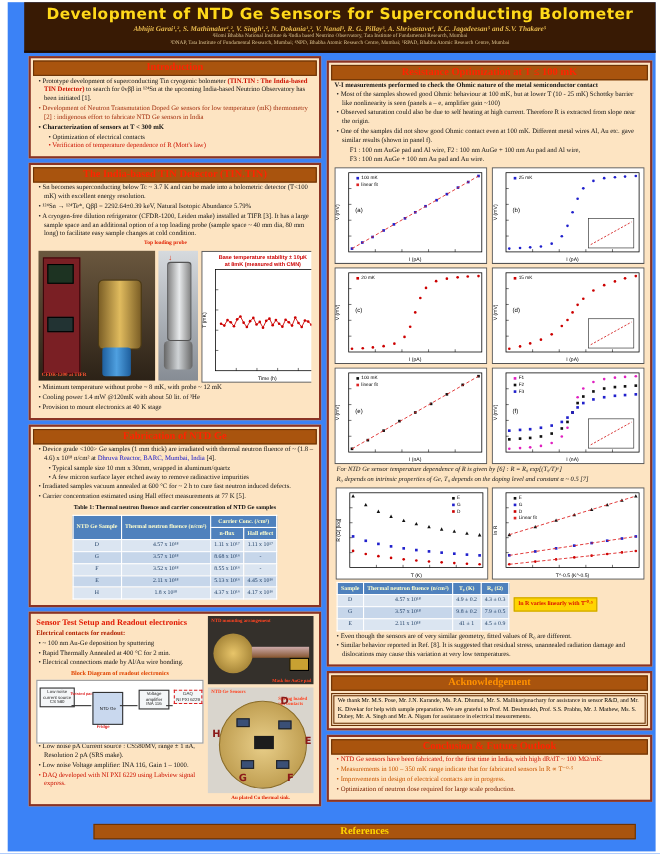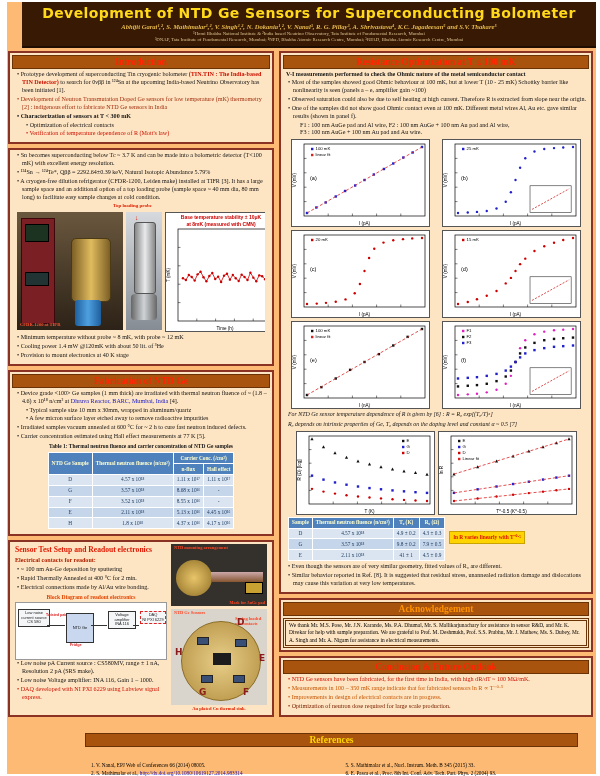--- a/index.html
+++ b/index.html
@@ -1,24 +1,24 @@
 <!DOCTYPE html>
 <html><head>
 <meta charset="utf-8">
 <style>
   html,body{margin:0;padding:0;overflow:hidden;}
   body{width:600px;height:776px;background:#ffffff;font-family:"Liberation Serif",serif;position:relative;}
-  .poster{position:absolute;left:7px;top:2px;width:589px;height:772px;background:#fdba74;}
+  .poster{position:absolute;left:7px;top:2px;width:589px;height:772px;background:#3b82f6;}
   
   .hdr{margin-left:15px;background:#381a04;text-align:center;padding:3px 4px 4px;border-bottom:2px solid #1f0d02;}
   .hdr-title{font-family:"DejaVu Sans",sans-serif;font-weight:bold;color:#ffd91a;font-size:14px;letter-spacing:.4px;}
   .hdr-authors{color:#e7b94e;font-size:6.6px;font-style:italic;font-weight:bold;margin-top:2px;}
   .hdr-affil{color:#d9c08e;font-size:4.8px;margin-top:1px;}
   
-  .cols{display:flex;gap:5px;margin:3px 3px 0 1px;}
+  .cols{display:flex;gap:5px;margin:3px 3px 0 19px;align-items:center;}
   .colL{width:266px;flex:none;}
   .colR{flex:1;min-width:0;}
   .sec{border:2px solid #8a3324;background:#fde4c2;margin-bottom:4px;position:relative;}
   .secbar{background:#a9540e;border:1px solid #6b3205;color:#fe2400;font-weight:bold;font-size:9.5px;text-align:center;padding:1px 0;margin:2px 2px 0 2px;}
   .content{padding:2px 5px 3px;font-size:6.1px;line-height:1.3;color:#141414;}
   .b{margin:0 0 1px 7px;text-indent:-5px;}
   .b::before{content:"•  ";}
   .sb{margin:0 0 1px 16px;text-indent:-5px;}
   .sb::before{content:"•  ";}
   .red{color:#cc1100;} .dred{color:#a33010;} .blue{color:#1515c8;} .bold{font-weight:bold;}
@@ -108,20 +108,21 @@
         <div class="content">
           <div class="b"><span>Prototype development of superconducting Tin cryogenic bolometer </span><span class="red bold">(TIN.TIN : The India-based TIN Detector)</span><span> to search for 0νββ in ¹²⁴Sn at the upcoming India-based Neutrino Observatory has been initiated [1].</span></div>
           <div class="b dred">Development of Neutron Transmutation Doped Ge sensors for low temperature (mK) thermometry [2] : indigenous effort to fabricate NTD Ge sensors in India</div>
           <div class="b bold">Characterization of sensors at T &lt; 300 mK</div>
           <div class="sb">Optimization of electrical contacts</div>
           <div class="sb red">Verification of temperature dependence of R (Mott's law)</div>
         </div>
       </div>
 
       <div class="sec">
+        <div class="secbar">The India-based TIN Detector (TIN.TIN)</div>
         <div class="content">
           <div class="b">Sn becomes superconducting below Tc ~ 3.7 K and can be made into a bolometric detector (T&lt;100 mK) with excellent energy resolution.</div>
           <div class="b">¹²⁴Sn → ¹²⁴Te*, Qββ = 2292.64±0.39 keV, Natural Isotopic Abundance 5.79%</div>
           <div class="b">A cryogen-free dilution refrigerator (CFDR-1200, Leiden make) installed at TIFR [3]. It has a large sample space and an additional option of a top loading probe (sample space ~ 40 mm dia, 80 mm long) to facilitate easy sample changes at cold condition.</div>
           <div class="photorow">
             <div class="probe-tag">Top loading probe</div>
             <div class="probe-arrow">↓</div>
             <div class="ph ph-cryo">
               <div class="rack"></div>
               <div class="rack-scr"></div>

